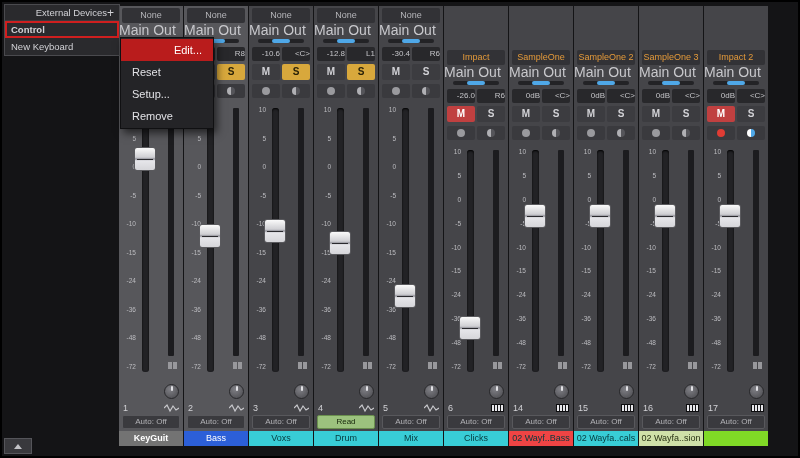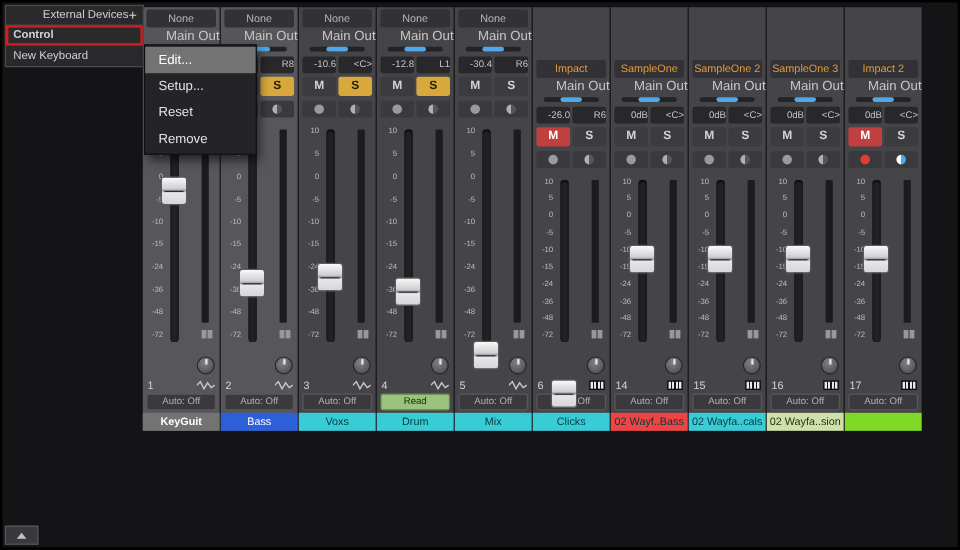--- a/index.html
+++ b/index.html
@@ -10,30 +10,30 @@
   #devices{position:absolute;left:2px;top:2px;width:114px;background:#2a2a2d;border:1px solid #4a4a4e;z-index:5;}
   .dev-header{display:flex;justify-content:flex-end;align-items:center;padding:2px 5px;border-bottom:1px solid #3a3a3e;}
   .dev-title{font-size:9.5px;color:#d2d2d6;}
   .dev-plus{font-size:12px;line-height:10px;color:#d2d2d6;cursor:default;}
   .dev-item{font-size:9.5px;color:#d2d2d6;padding:3px 6px;}
   .dev-item.selected{outline:2px solid #cf1f1f;outline-offset:-2px;font-weight:bold;}
 
   
   #menu{position:absolute;left:118px;top:35px;width:92px;background:#242427;border:1px solid #101012;box-shadow:3px 4px 8px rgba(0,0,0,.6);z-index:6;padding:1px 0;}
   .menu-item{font-size:11px;color:#e2e2e6;padding:5px 11px;}
-  .menu-item.hl{background:#737373;color:#fff;}
+  .menu-item.hl{background:#b91c1c;color:#fff;text-align:right;}
 
   
   #mixer{position:absolute;left:117px;top:4px;height:440px;display:flex;z-index:1;}
-  .strip{display:flex;flex-direction:column;width:64px;height:353px;background:#454549;margin-right:1px;}
+  .strip{display:flex;flex-direction:column;width:64px;height:440px;background:#454549;margin-right:1px;}
   .strip.sel{background:#57575b;}
 
   .insert{height:15px;margin:2px 3px 1px;background:#323236;border-radius:2px;font-size:9px;line-height:15px;text-align:center;color:#b6b6ba;white-space:nowrap;overflow:hidden;}
   .strip.inst .insert{color:#e49a3a;margin-top:44px;}
-  .out{height:13px;font-size:11px;color:#c8c8cc;text-align:right;line-height:13px;}
+  .out{height:13px;font-size:14px;color:#c8c8cc;text-align:left;line-height:13px;}
   .panrow{height:9px;}
   .pantrack{margin:2px auto 0;width:46px;height:4px;background:#232326;border-radius:2px;position:relative;}
   .panfill{position:absolute;left:50%;transform:translateX(-50%);top:0;width:18px;height:4px;background:#4fa8e8;border-radius:2px;}
   .vals{display:flex;gap:2px;padding:1px 3px;height:14px;}
   .vbox{flex:1;background:#28282b;border-radius:2px;font-size:8px;color:#c4c4c8;text-align:right;line-height:14px;overflow:hidden;white-space:nowrap;}
   .ms{display:flex;gap:2px;padding:2px 3px;height:16px;}
   .mbtn,.sbtn{flex:1;background:#3c3c40;border-radius:2px;font-size:10px;font-weight:bold;color:#d2d2d6;text-align:center;line-height:16px;}
   .mbtn.on{background:#c04040;color:#fff;}
   .sbtn.on{background:#d8a83c;color:#2a2208;}
   .rec{display:flex;gap:2px;padding:2px 3px;height:14px;}
@@ -672,22 +672,22 @@
     <div class="dev-header">
       <span class="dev-title">External Devices</span>
       <span class="dev-plus">+</span>
     </div>
     <div class="dev-item selected">Control</div>
     <div class="dev-item">New Keyboard</div>
   </div>
 
   <div id="menu">
     <div class="menu-item hl">Edit...</div>
+    <div class="menu-item">Reset</div>
     <div class="menu-item">Setup...</div>
-    <div class="menu-item">Reset</div>
     <div class="menu-item">Remove</div>
   </div>
 
   <div id="corner">
     <span class="tri"></span>
   </div>
 
 </div>
 
 </body></html>

